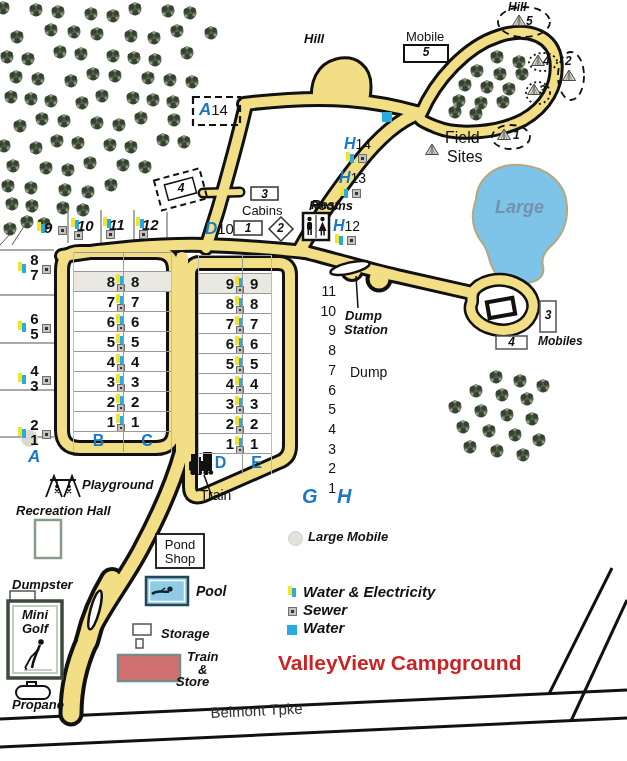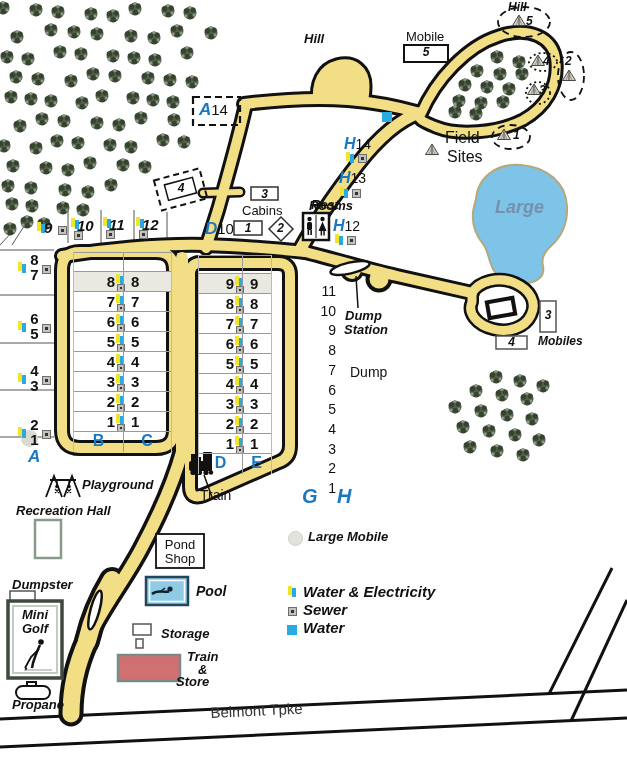--- a/index.html
+++ b/index.html
@@ -418,20 +418,21 @@
 <span class="wem" style="left:288px;top:586px">
       <i class="wy"></i>
       <i class="wb"></i>
     </span>
 <div class="lbl b s15" style="left:303px;top:584px">Water &amp; Electricity</div>
 <span class="sdot" style="left:288px;top:607px"></span>
 <div class="lbl b s15" style="left:303px;top:602px">Sewer</div>
 <span class="wsq" style="left:287px;top:625px"></span>
 <div class="lbl b s15" style="left:303px;top:620px">Water</div>
 
+<div class="lbl red s21" style="left:278px;top:652px;font-weight:600">ValleyView Campground</div>
 <div class="lbl s15" style="left:210px;top:705px;color:#333;transform:rotate(-2.8deg);transform-origin:left top">Belmont Tpke</div>
 
 <div id="bc-table" class="stable" style="left:73px;top:252px;width:97px;border-left:1px solid #bbb;border-right:1px solid #bbb">
       <div class="srow" style="height: 18px;"></div>
       <div class="srow shade">
         <span class="ln" style="width: 41px;">8</span>
         <span class="rm">
           <i class="wy"></i>
           <i class="wb"></i>
           <i class="sd"></i>

